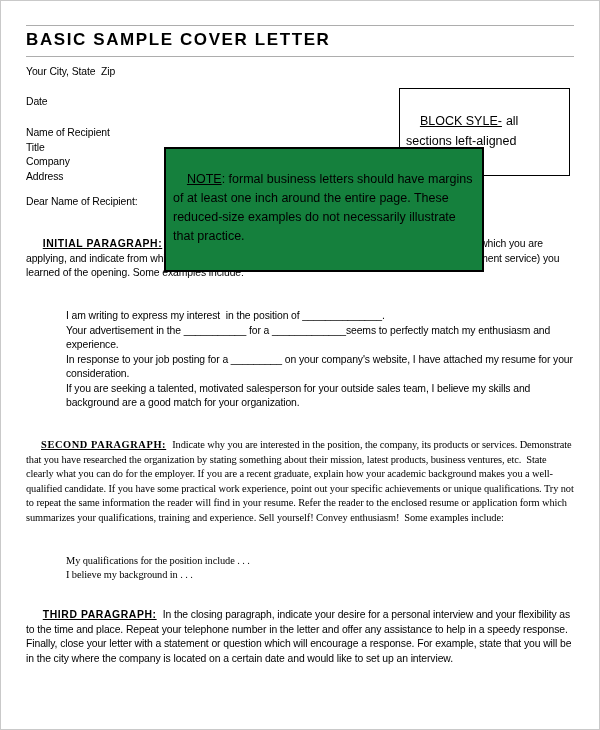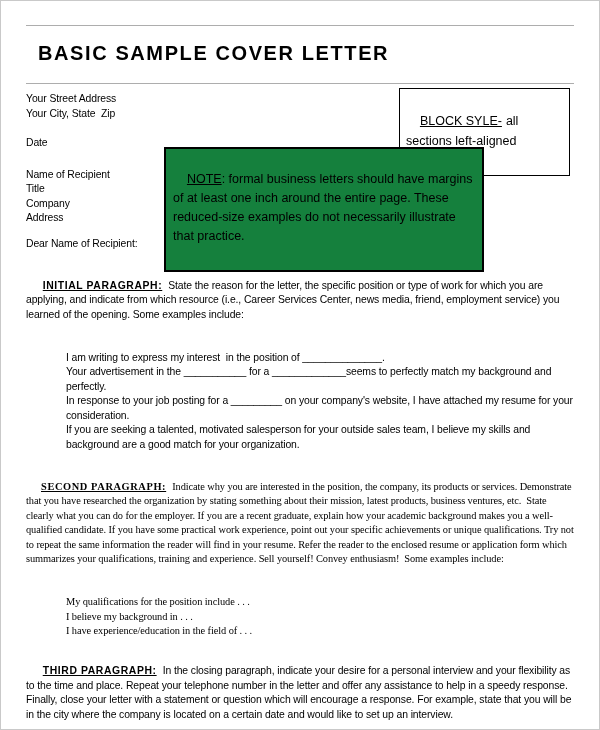--- a/index.html
+++ b/index.html
@@ -16,22 +16,22 @@
   .content { padding: 0 25px; position: relative; }
 
   
   .title-block {
     margin-top: 24px;
     border-top: 1px solid #adadad;
     border-bottom: 1px solid #adadad;
     padding: 4px 0 6px 0;
   }
   .page-title {
-    margin: 12px;
-    font-size: 20px;
+    margin: 0;
+    font-size: 17px;
     font-weight: 700;
     letter-spacing: 1.6px;
     white-space: pre-wrap;
   }
 
   
   .line, .para, .example, .tail-line {
     font-size: 10.4px;
     line-height: 14.5px;
     letter-spacing: -0.1px;
@@ -92,21 +92,20 @@
 <body>
 
 <div class="content">
 
   <div class="title-block">
     <h1 class="page-title">BASIC SAMPLE COVER LETTER</h1>
   </div>
 
   <div class="header-area">
     <div class="sender">
-      <div class="line">Your Street Address</div>
       <div class="line">Your City, State  Zip</div>
     </div>
     <div class="line date-line">Date</div>
     <div class="recipient">
       <div class="line">Name of Recipient</div>
       <div class="line">Title</div>
       <div class="line">Company</div>
       <div class="line">Address</div>
     </div>
     <div class="line salutation">Dear Name of Recipient:</div>
@@ -119,34 +118,33 @@
   <div class="note-box">
     <span class="callout-label">NOTE</span><span>: formal business letters should have margins of at least one inch around the entire page. These reduced-size examples do not necessarily illustrate that practice.</span>
   </div>
 
   <div class="section section-1">
     <p class="para">
       <span class="sec-heading">INITIAL PARAGRAPH:</span><span>State the reason for the letter, the specific position or type of work for which you are applying, and indicate from which resource (i.e., Career Services Center, news media, friend, employment service) you learned of the opening. Some examples include:</span>
     </p>
     <div class="examples">
       <div class="example">I am writing to express my interest  in the position of ______________.</div>
-      <div class="example">Your advertisement in the ___________ for a _____________seems to perfectly match my background and perfectly.</div>
+      <div class="example">Your advertisement in the ___________ for a _____________seems to perfectly match my enthusiasm and experience.</div>
       <div class="example">In response to your job posting for a _________ on your company's website, I have attached my resume for your consideration.</div>
       <div class="example">If you are seeking a talented, motivated salesperson for your outside sales team, I believe my skills and background are a good match for your organization.</div>
     </div>
   </div>
 
   <div class="section section-2">
     <p class="para">
       <span class="sec-heading">SECOND PARAGRAPH:</span><span>Indicate why you are interested in the position, the company, its products or services. Demonstrate that you have researched the organization by stating something about their mission, latest products, business ventures, etc.  State clearly what you can do for the employer. If you are a recent graduate, explain how your academic background makes you a well-qualified candidate. If you have some practical work experience, point out your specific achievements or unique qualifications. Try not to repeat the same information the reader will find in your resume. Refer the reader to the enclosed resume or application form which summarizes your qualifications, training and experience. Sell yourself! Convey enthusiasm!  Some examples include:</span>
     </p>
     <div class="examples examples-2">
       <div class="example">My qualifications for the position include . . .</div>
       <div class="example">I believe my background in . . .</div>
-      <div class="example">I have experience/education in the field of . . .</div>
     </div>
   </div>
 
   <div class="section section-3">
     <p class="para">
       <span class="sec-heading">THIRD PARAGRAPH:</span><span>In the closing paragraph, indicate your desire for a personal interview and your flexibility as to the time and place. Repeat your telephone number in the letter and offer any assistance to help in a speedy response. Finally, close your letter with a statement or question which will encourage a response. For example, state that you will be in the city where the company is located on a certain date and would like to set up an interview.</span>
     </p>
 
   </div>
 

